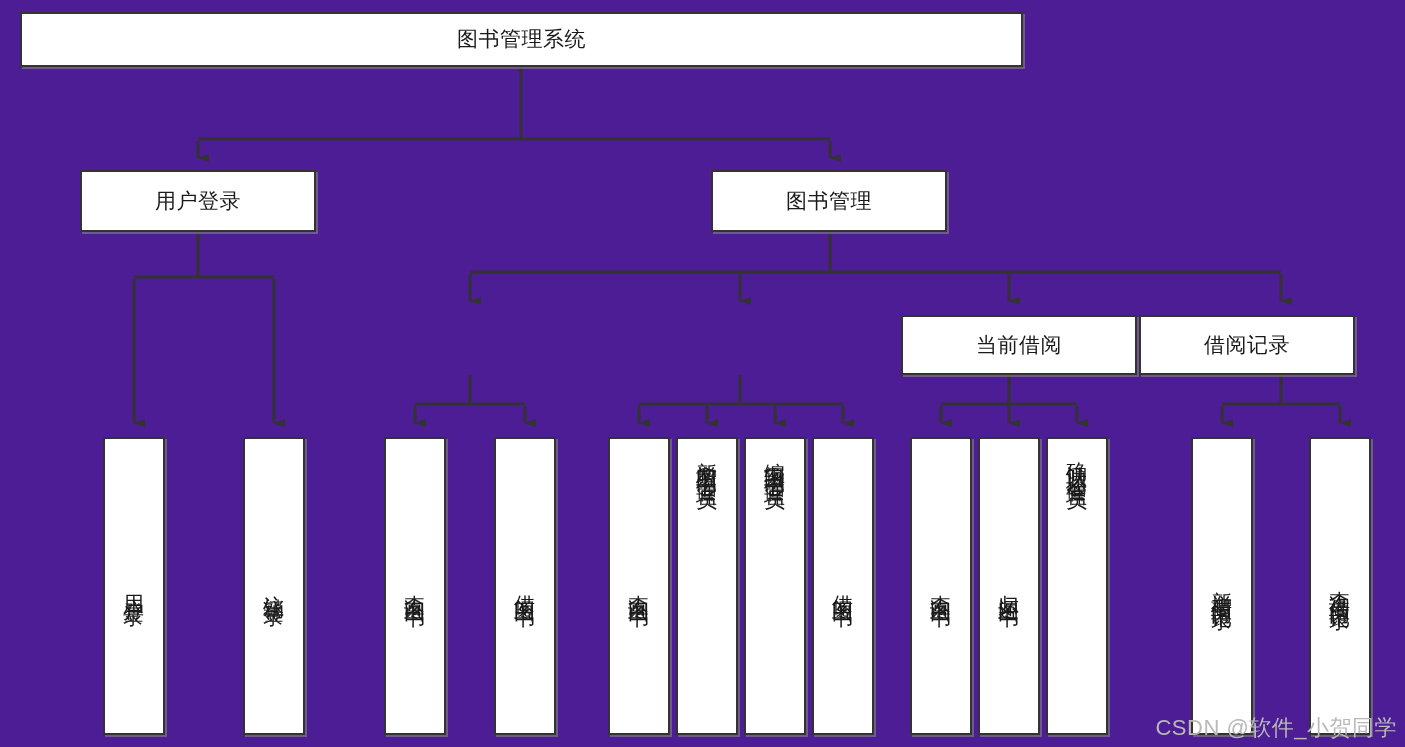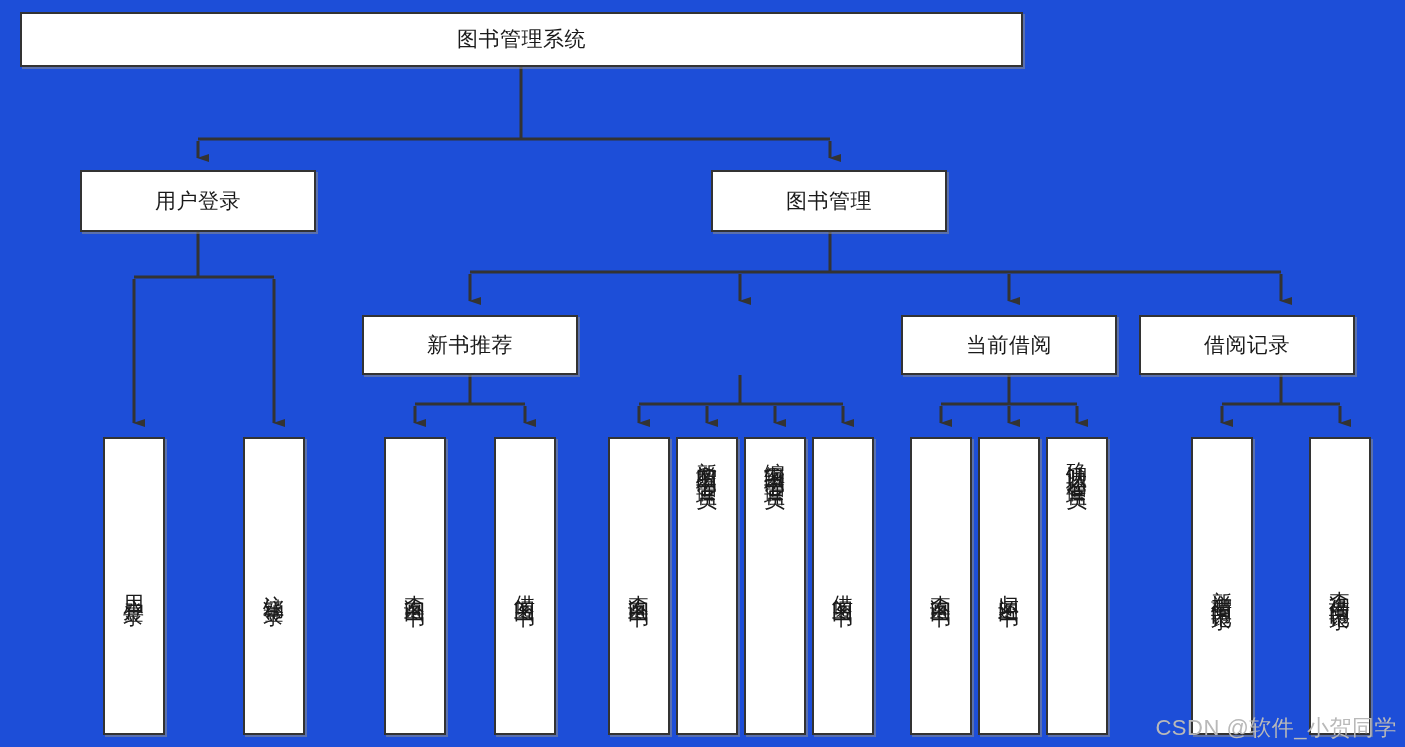--- a/index.html
+++ b/index.html
@@ -8,21 +8,21 @@
     padding: 0;
     background: #ffffff;
   }
   body {
     font-family: "Liberation Sans", "DejaVu Sans", sans-serif;
   }
   #canvas {
     position: relative;
     width: 1405px;
     height: 747px;
-    background: #1d4ed8;
+    background: #4c1d95;
     overflow: hidden;
   }
   
   #wires {
     position: absolute;
     left: 0;
     top: 0;
     width: 1405px;
     height: 747px;
   }
@@ -135,26 +135,23 @@
   </div>
 
   <div class="node shadowed" style="left:80px; top:170px; width:236px; height:62px;">
     <span class="node-label">用户登录</span>
   </div>
 
   <div class="node shadowed" style="left:711px; top:170px; width:236px; height:62px;">
     <span class="node-label">图书管理</span>
   </div>
 
-  <div class="node shadowed" style="left:362px; top:315px; width:216px; height:60px;">
-    <span class="node-label">新书推荐</span>
-  </div>
-
-
-  <div class="node shadowed" style="left:901px; top:315px; width:216px; height:60px;">
+
+
+  <div class="node shadowed" style="left:901px; top:315px; width:236px; height:60px;">
     <span class="node-label">当前借阅</span>
   </div>
 
   <div class="node shadowed" style="left:1139px; top:315px; width:216px; height:60px;">
     <span class="node-label">借阅记录</span>
   </div>
 
   <div class="node leaf centered shadowed" style="left:103px; top:437px; width:62px; height:298px;">
     <span class="node-label">用户登录</span>
   </div>

